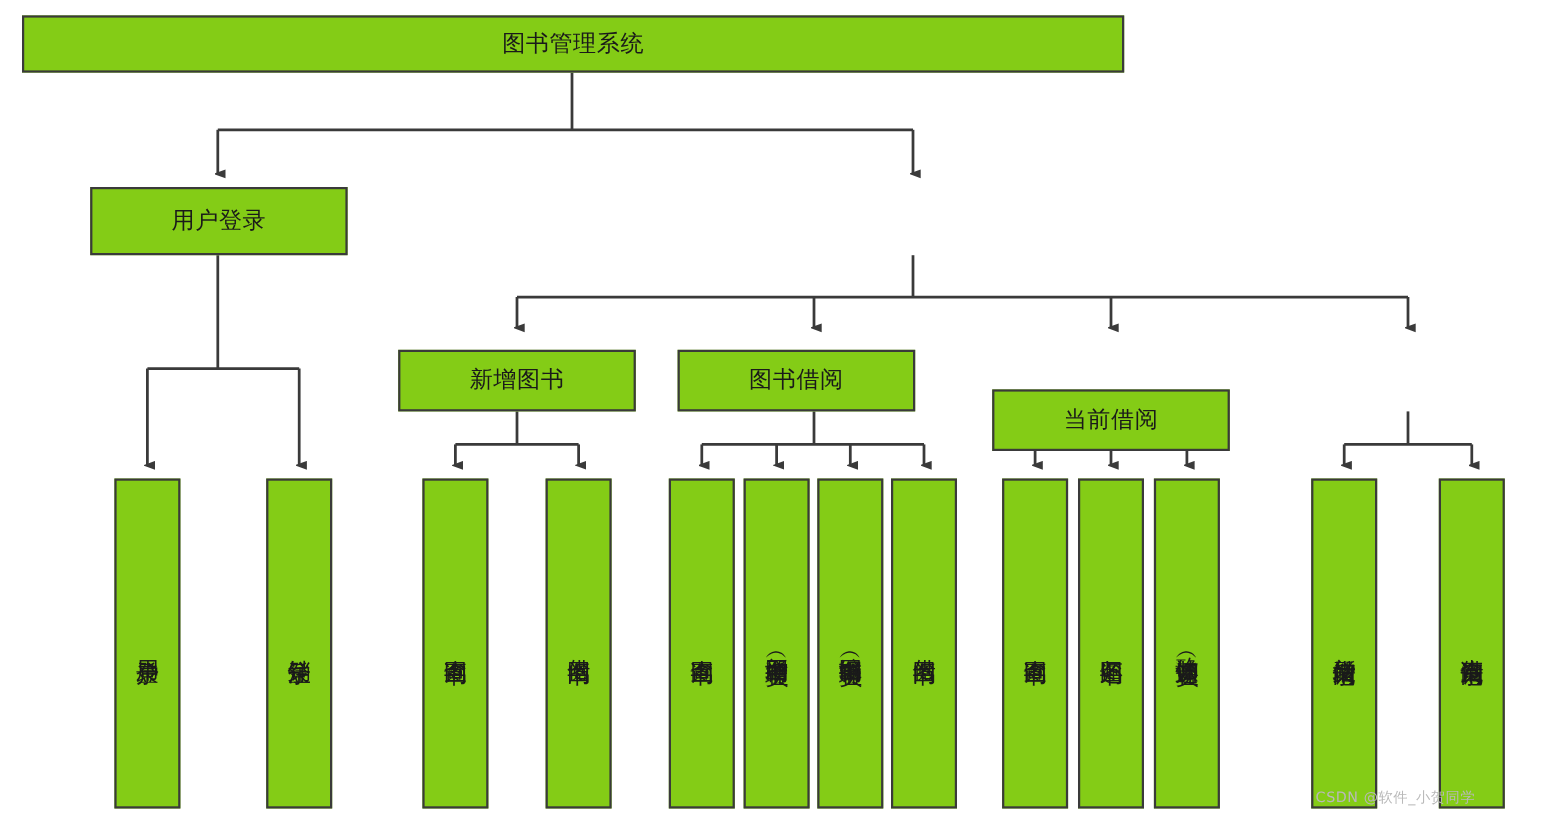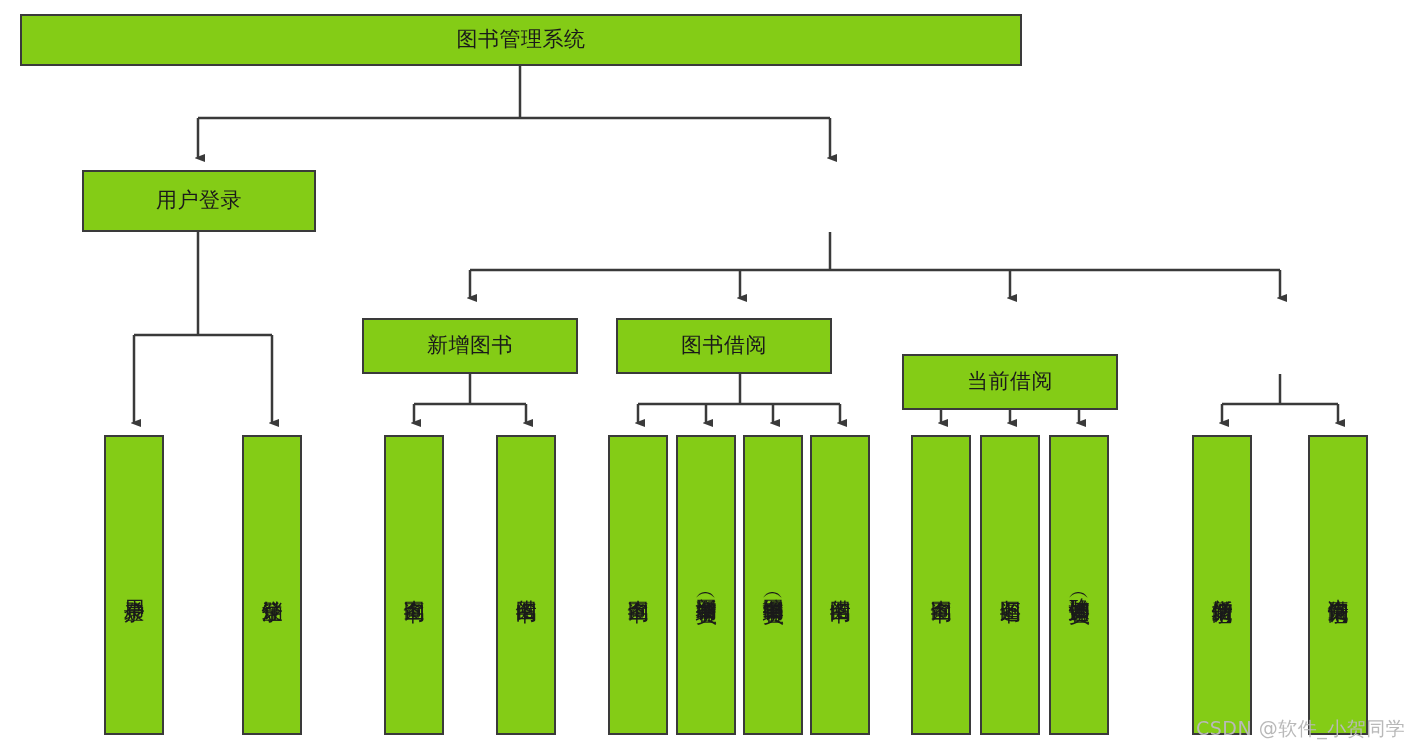--- a/index.html
+++ b/index.html
@@ -50,21 +50,21 @@
   }
   .node.vert .vtext {
     writing-mode: vertical-rl;
     text-orientation: upright;
     display: block;
     text-align: center;
     white-space: nowrap;
   }
   .watermark {
     position: absolute;
-    font-size: 19px;
+    font-size: 13px;
     color: #b9b9b9;
     letter-spacing: 0.5px;
     white-space: nowrap;
     font-family: "DejaVu Sans", "Liberation Sans", sans-serif;
   }
 </style>
 </head>
 <body>
 
 <div id="canvas">

